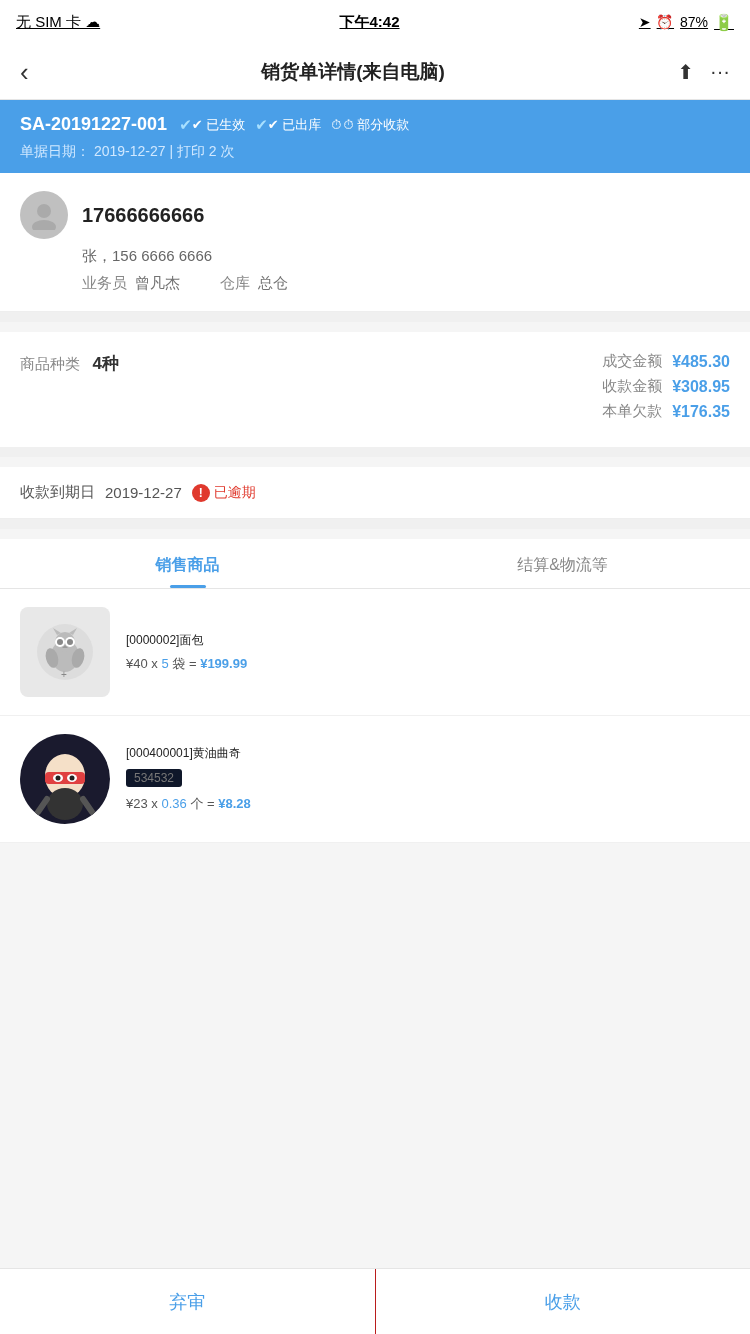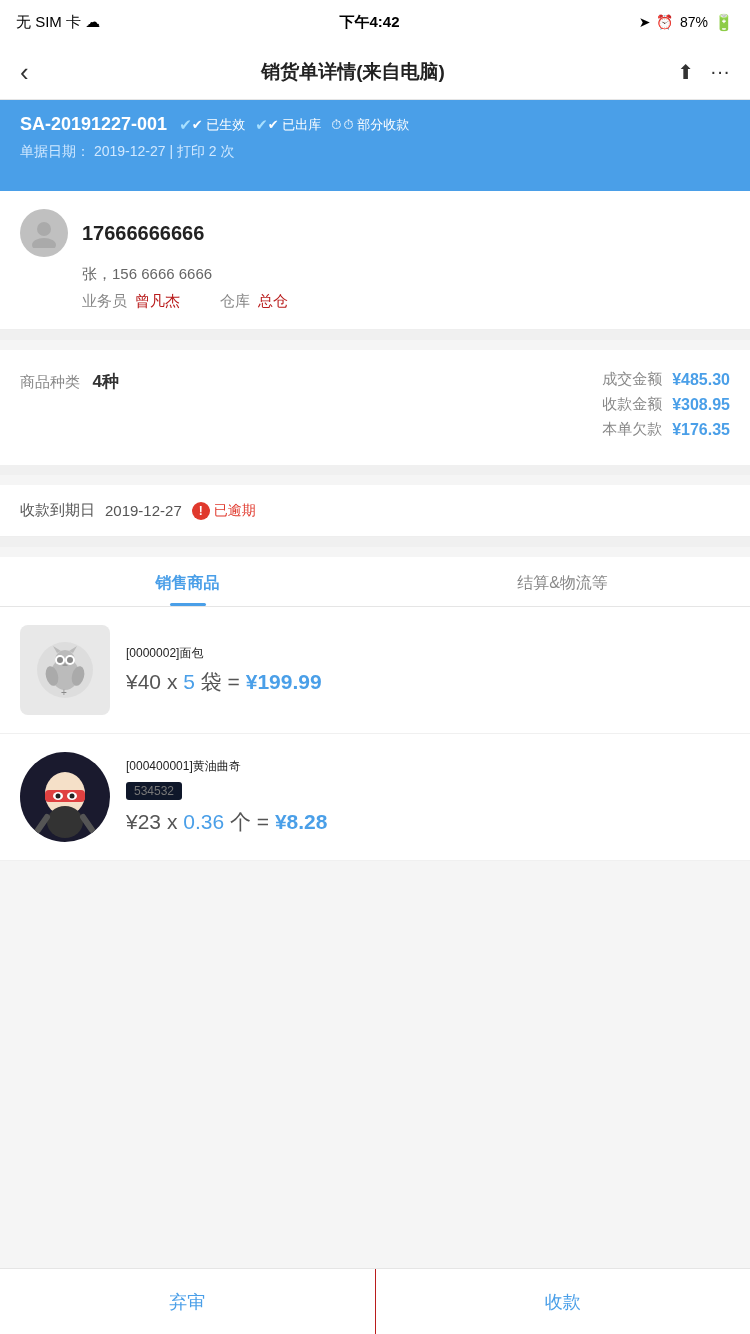--- a/index.html
+++ b/index.html
@@ -16,20 +16,21 @@
     
     .status-bar {
       height: 44px;
       background: #fff;
       display: flex;
       align-items: center;
       justify-content: space-between;
       padding: 0 16px;
       font-size: 15px;
       font-weight: 500;
+      text-decoration: underline;
     }
     .status-bar-left { display: flex; align-items: center; gap: 8px; }
     .status-bar-center { font-weight: 600; }
     .status-bar-right { display: flex; align-items: center; gap: 6px; font-size: 14px; }
 
     
     .nav-bar {
       height: 56px;
       background: #fff;
       display: flex;
@@ -48,21 +49,21 @@
       font-size: 19px;
       font-weight: 600;
       color: #222;
     }
     .nav-actions { display: flex; align-items: center; gap: 16px; }
     .nav-action-icon { font-size: 20px; color: #333; cursor: pointer; }
 
     
     .order-header {
       background: #4a9fe8;
-      padding: 14px 20px 30px;
+      padding: 14px 20px 12px;
       color: #fff;
     }
     .order-header-top {
       display: flex;
       align-items: center;
       gap: 12px;
       margin-bottom: 8px;
     }
     .order-id {
       font-size: 18px;
@@ -117,21 +118,21 @@
     }
     .customer-meta {
       display: flex;
       gap: 40px;
       margin-left: 62px;
       font-size: 15px;
       color: #333;
     }
     .customer-meta-item { display: flex; gap: 8px; }
     .customer-meta-label { color: #888; text-align: center; }
-    .customer-meta-value { color: #b91c1c; }
+    .customer-meta-value { color: #737373; }
 
     
     .summary-section {
       background: #fff;
       padding: 20px;
       margin-top: 10px;
       display: flex;
       justify-content: space-between;
       align-items: flex-start;
     }
@@ -242,21 +243,21 @@
     .product-sku {
       display: inline-block;
       background: #0f172a;
       color: #777;
       font-size: 12px;
       padding: 2px 8px;
       border-radius: 3px;
       margin-bottom: 8px;
     }
     .product-price {
-      font-size: 21px;
+      font-size: 13px;
       color: #555;
     }
     .product-price .qty { color: #4a9fe8; }
     .product-price .total { color: #4a9fe8; font-weight: 600; }
 
     
     .bottom-bar {
       position: fixed;
       bottom: 0;
       left: 0;

